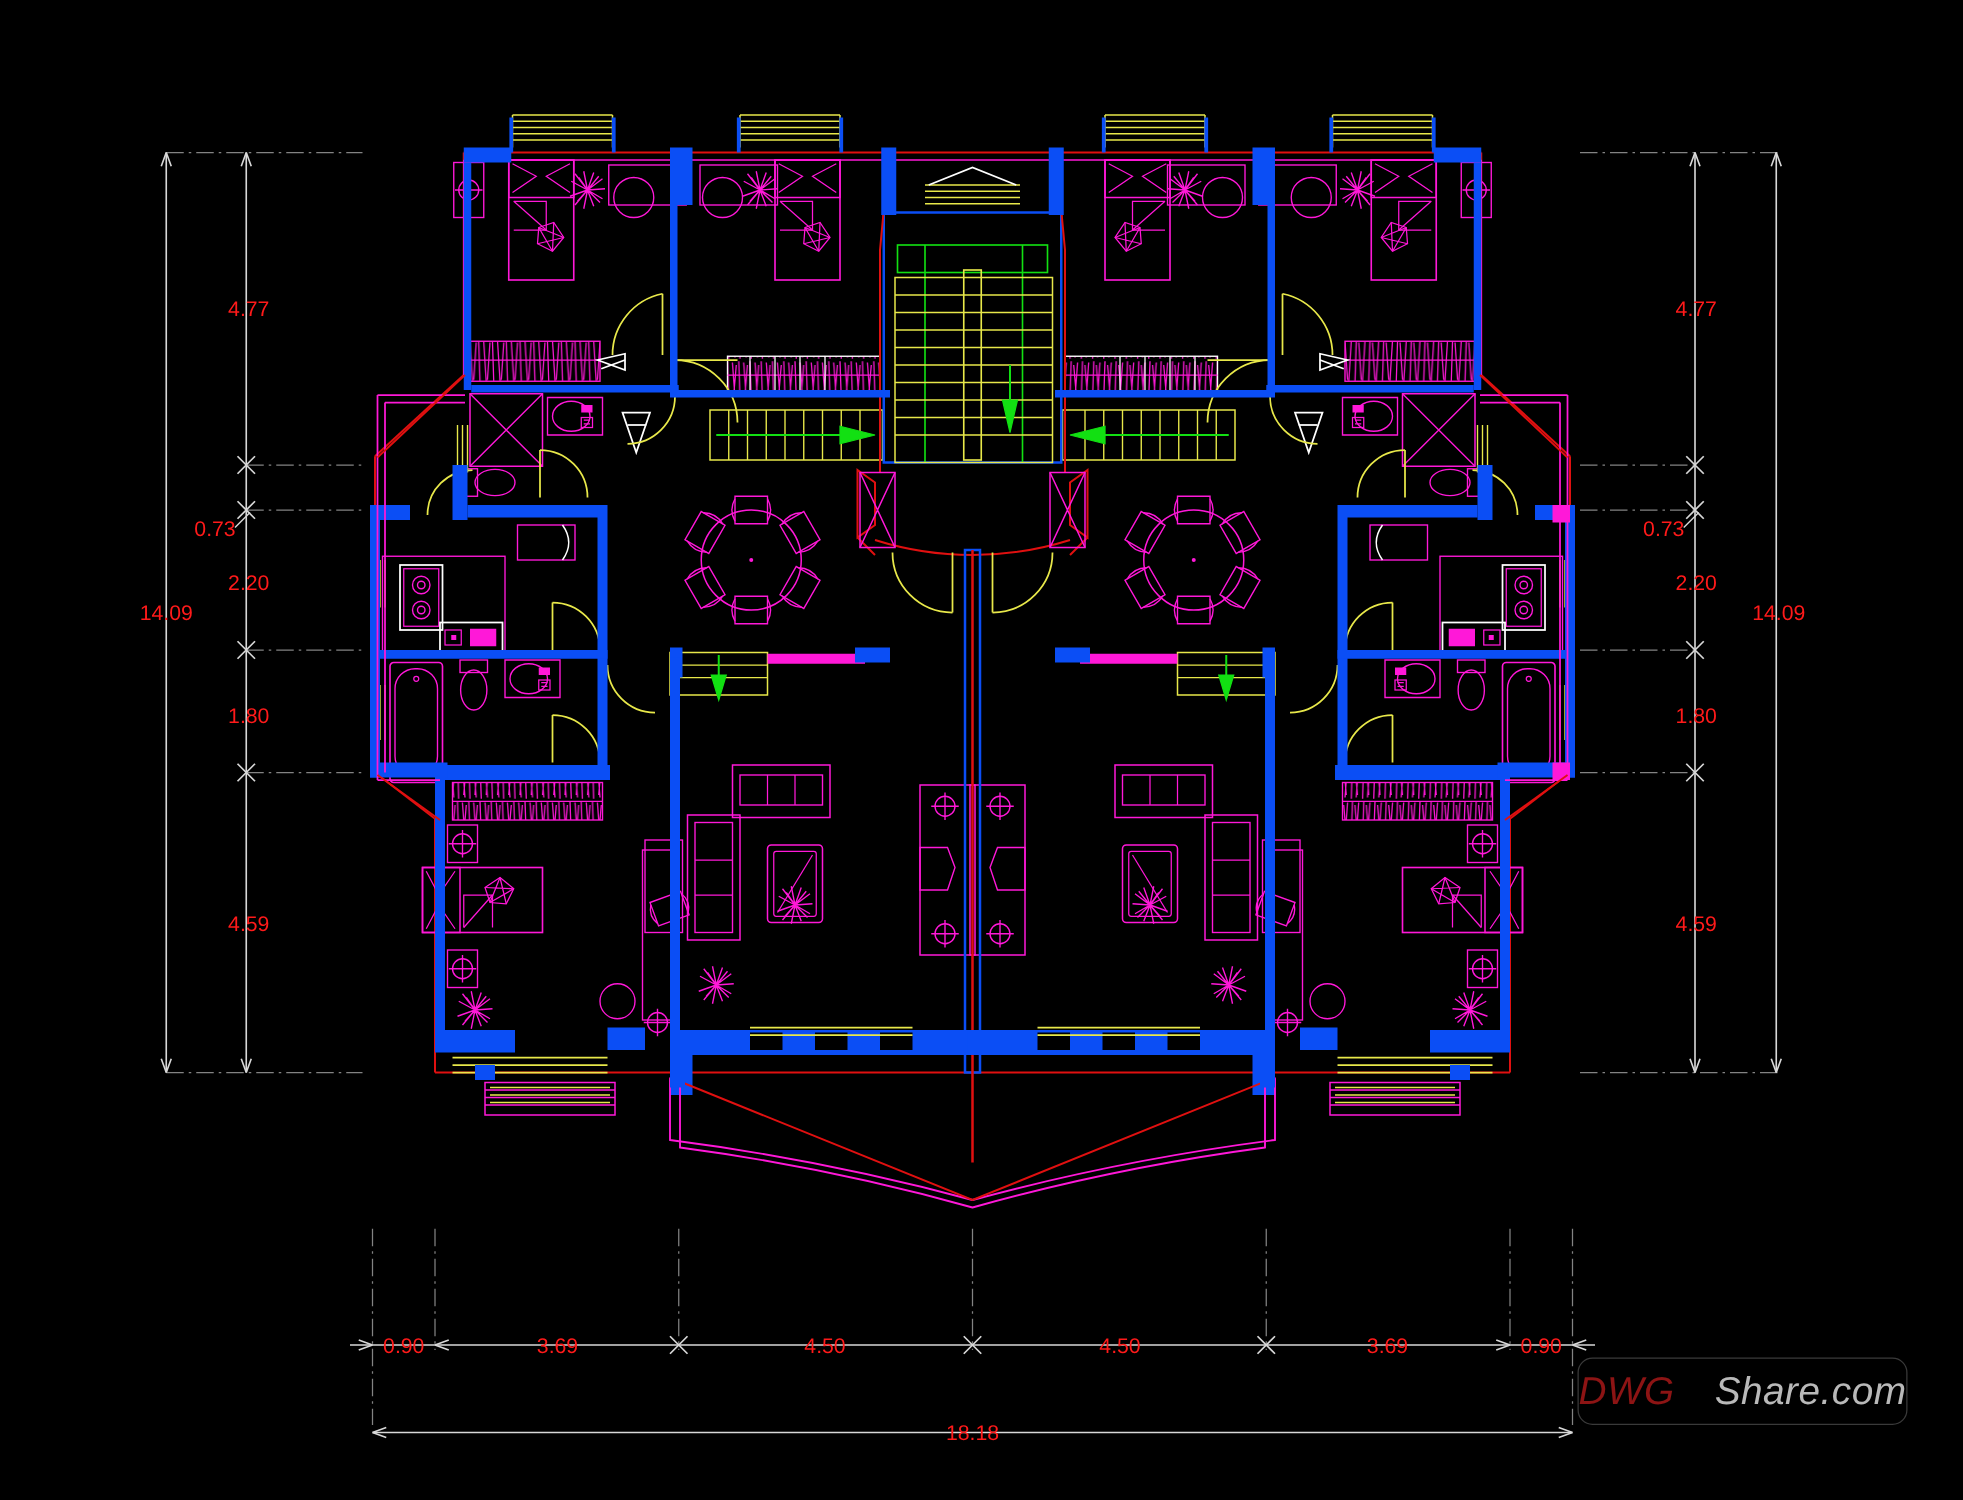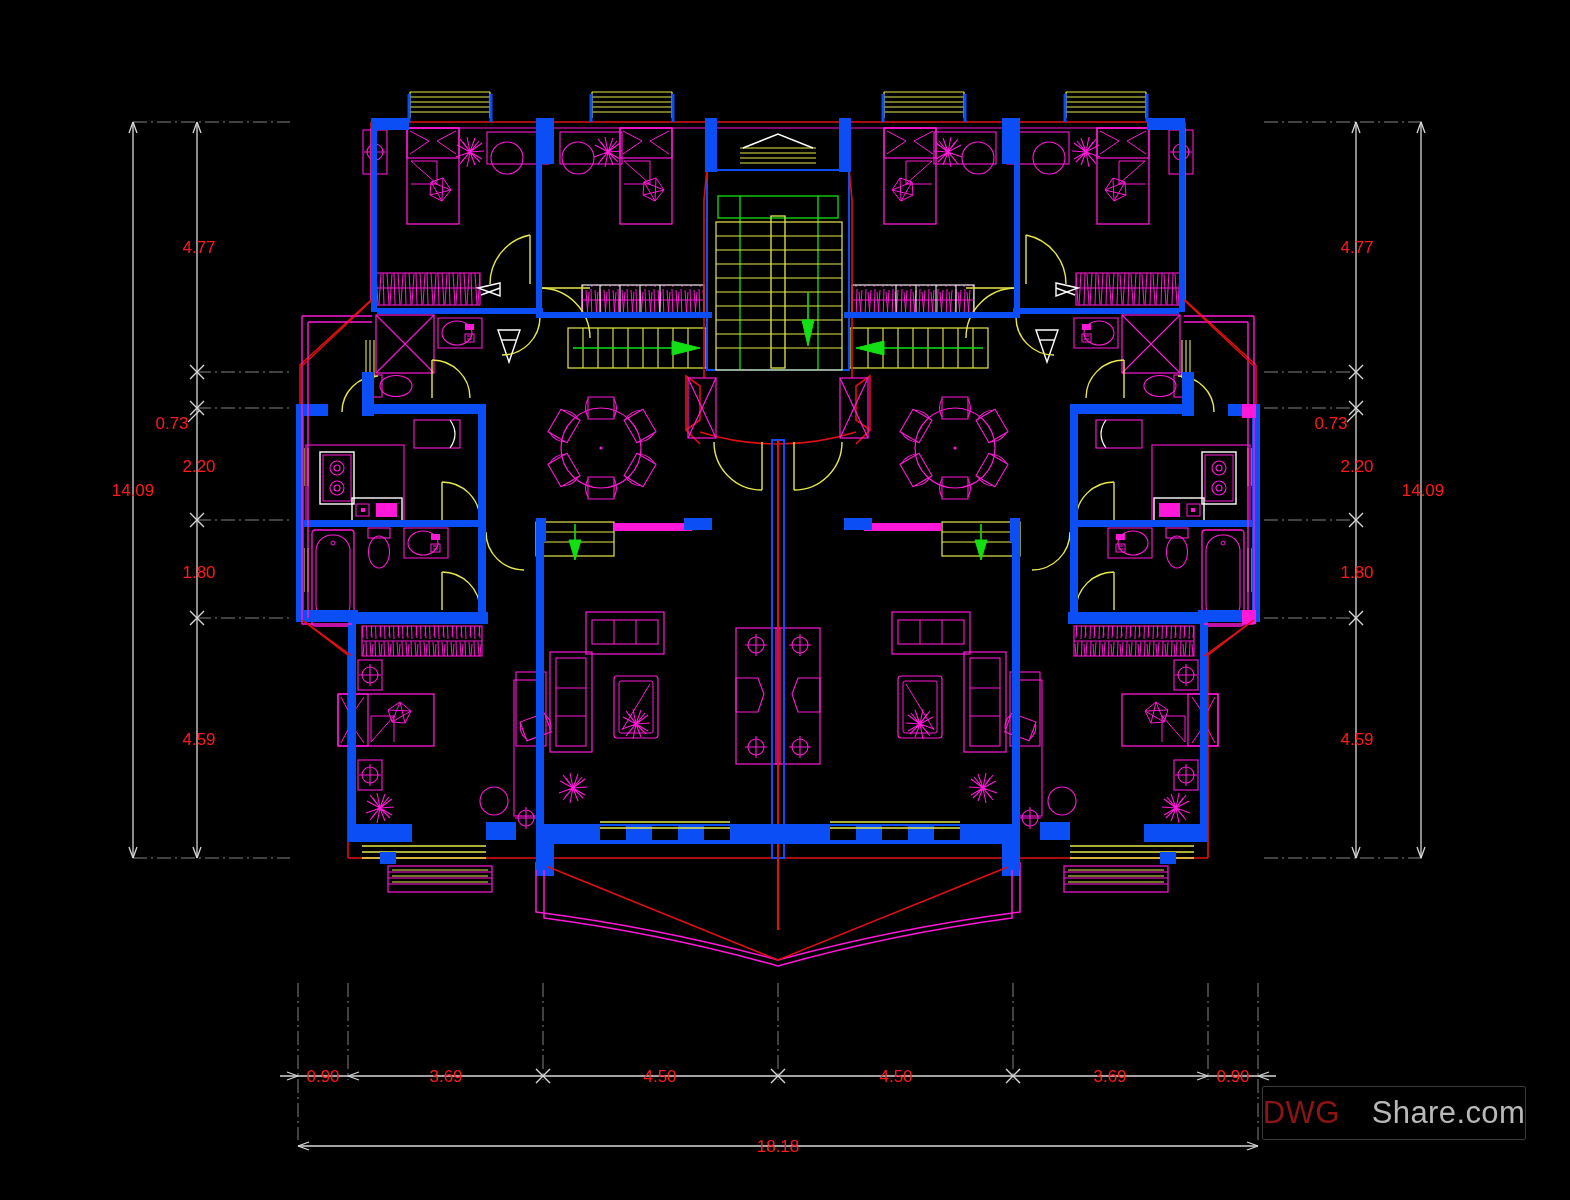--- a/index.html
+++ b/index.html
@@ -3,25 +3,26 @@
 <meta charset="utf-8">
 <title>CAD Floor Plan</title>
 <style>
   html,body{margin:0;padding:0;background:#000;}
   body{width:1570px;height:1200px;overflow:hidden;font-family:"Liberation Sans",sans-serif;}
   #stage{position:relative;width:1570px;height:1044px;background:#000;}
   #plan{position:absolute;left:0;top:0;}
   .wm{
     position:absolute;left:1262px;top:1086px;
     width:262px;height:52px;
-    border:1px solid #3a3a3a;border-radius:2px;
+    border:1px solid #3a3a3a;border-radius:12px;
     display:flex;align-items:center;justify-content:center;
     font-family:"Liberation Sans",sans-serif;
     font-size:31px;letter-spacing:.4px;
     background:rgba(0,0,0,.35);
+    font-style:italic;
   }
   .wm .d{color:#8d1414;font-weight:400;}
   .wm .s{color:#b9b9b9;font-weight:400;margin-left:32px;}
 </style>
 </head>
 <body>
 
 <div id="stage">
 
 <svg id="plan" width="1570" height="1200" viewBox="0 0 1570 1200" shape-rendering="geometricPrecision">

